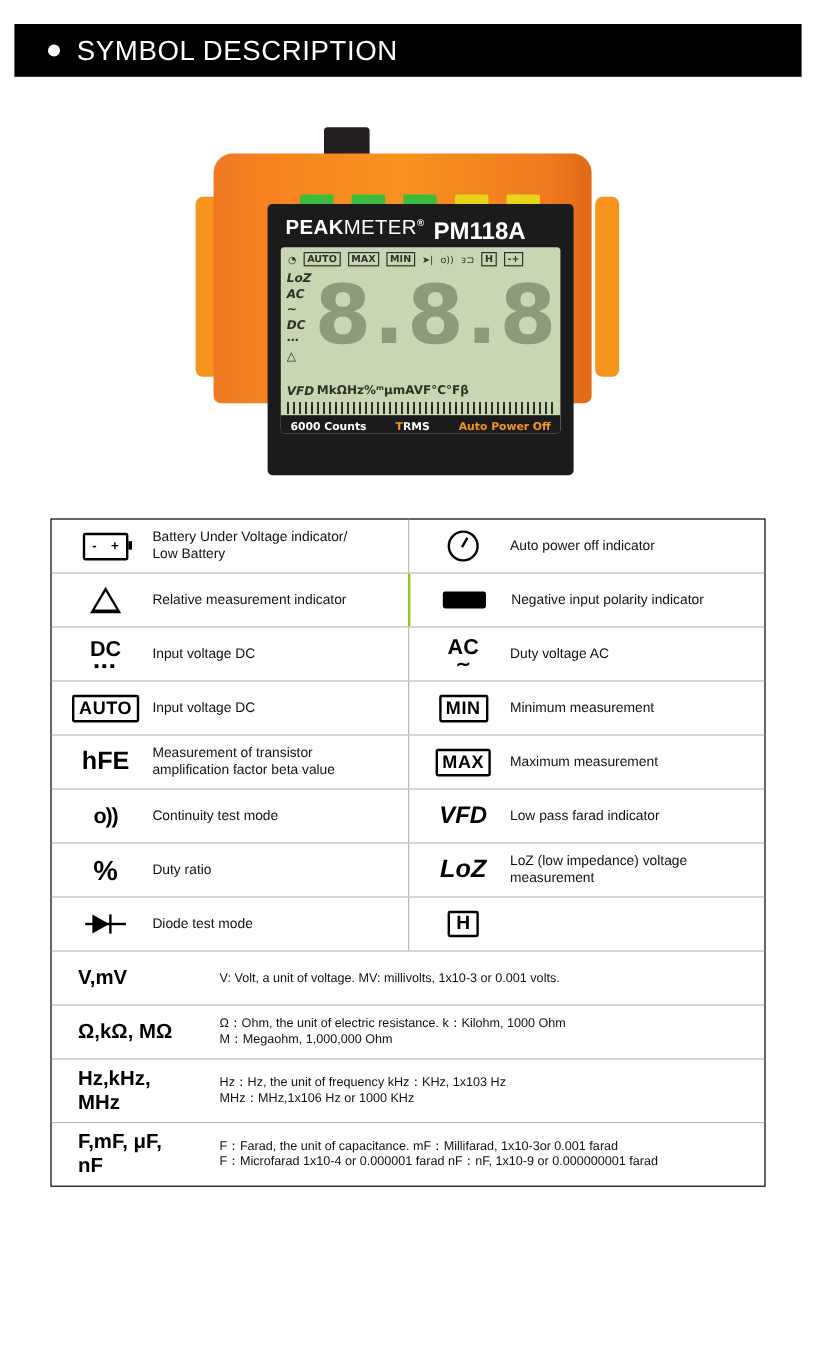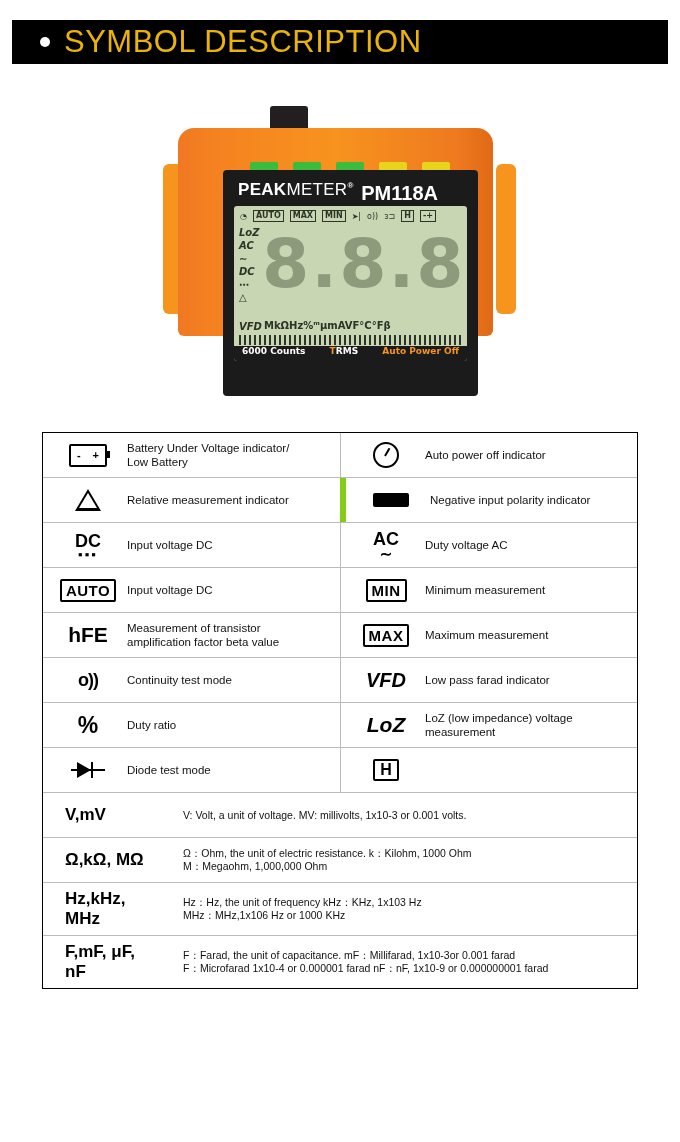--- a/index.html
+++ b/index.html
@@ -29,22 +29,22 @@
   }
   .header .bullet {
     width: 10px;
     height: 10px;
     border-radius: 50%;
     background: #ffffff;
     margin-left: 28px;
     margin-right: 14px;
   }
   .header .title {
-    color: #eab308;
-    font-size: 31px;
+    color: #ffffff;
+    font-size: 23px;
     letter-spacing: .5px;
     font-family: "Liberation Sans", sans-serif;
   }
 
   
   .meter-wrap {
     position: absolute;
     left: 0;
     top: 78px;
     width: 680px;
@@ -204,21 +204,21 @@
     bottom: 16px;
     height: 10px;
     background: repeating-linear-gradient(90deg,#2d3326 0 2px, transparent 2px 5px);
   }
   .lcd-bottom {
     position: absolute;
     left: 0; right: 0; bottom: 0;
     height: 15px;
     background: #1b1b1b;
     display: flex;
-    align-items: flex-start;
+    align-items: flex-end;
     justify-content: space-between;
     padding: 0 8px;
     box-sizing: border-box;
     font-size: 9px;
     font-weight: bold;
   }
   .lcd-bottom .counts { color:#ffffff; }
   .lcd-bottom .trms { color:#ffffff; }
   .lcd-bottom .trms i { color:#f7941e; font-style: normal;}
   .lcd-bottom .apo { color:#f7941e; }
@@ -444,21 +444,21 @@
     </div>
   </div>
 
   <div class="row">
     <div class="cell half">
       <div class="sym">
           <span class="g-tri"></span>
         </div>
       <div class="desc">Relative measurement indicator</div>
     </div>
-    <div class="cell half" style="border-left:6px solid #84cc16">
+    <div class="cell half" style="border-left:2px solid #84cc16">
       <div class="sym">
           <span class="g-bar"></span>
         </div>
       <div class="desc">Negative input polarity indicator</div>
     </div>
   </div>
 
   <div class="row">
     <div class="cell half">
       <div class="sym">

